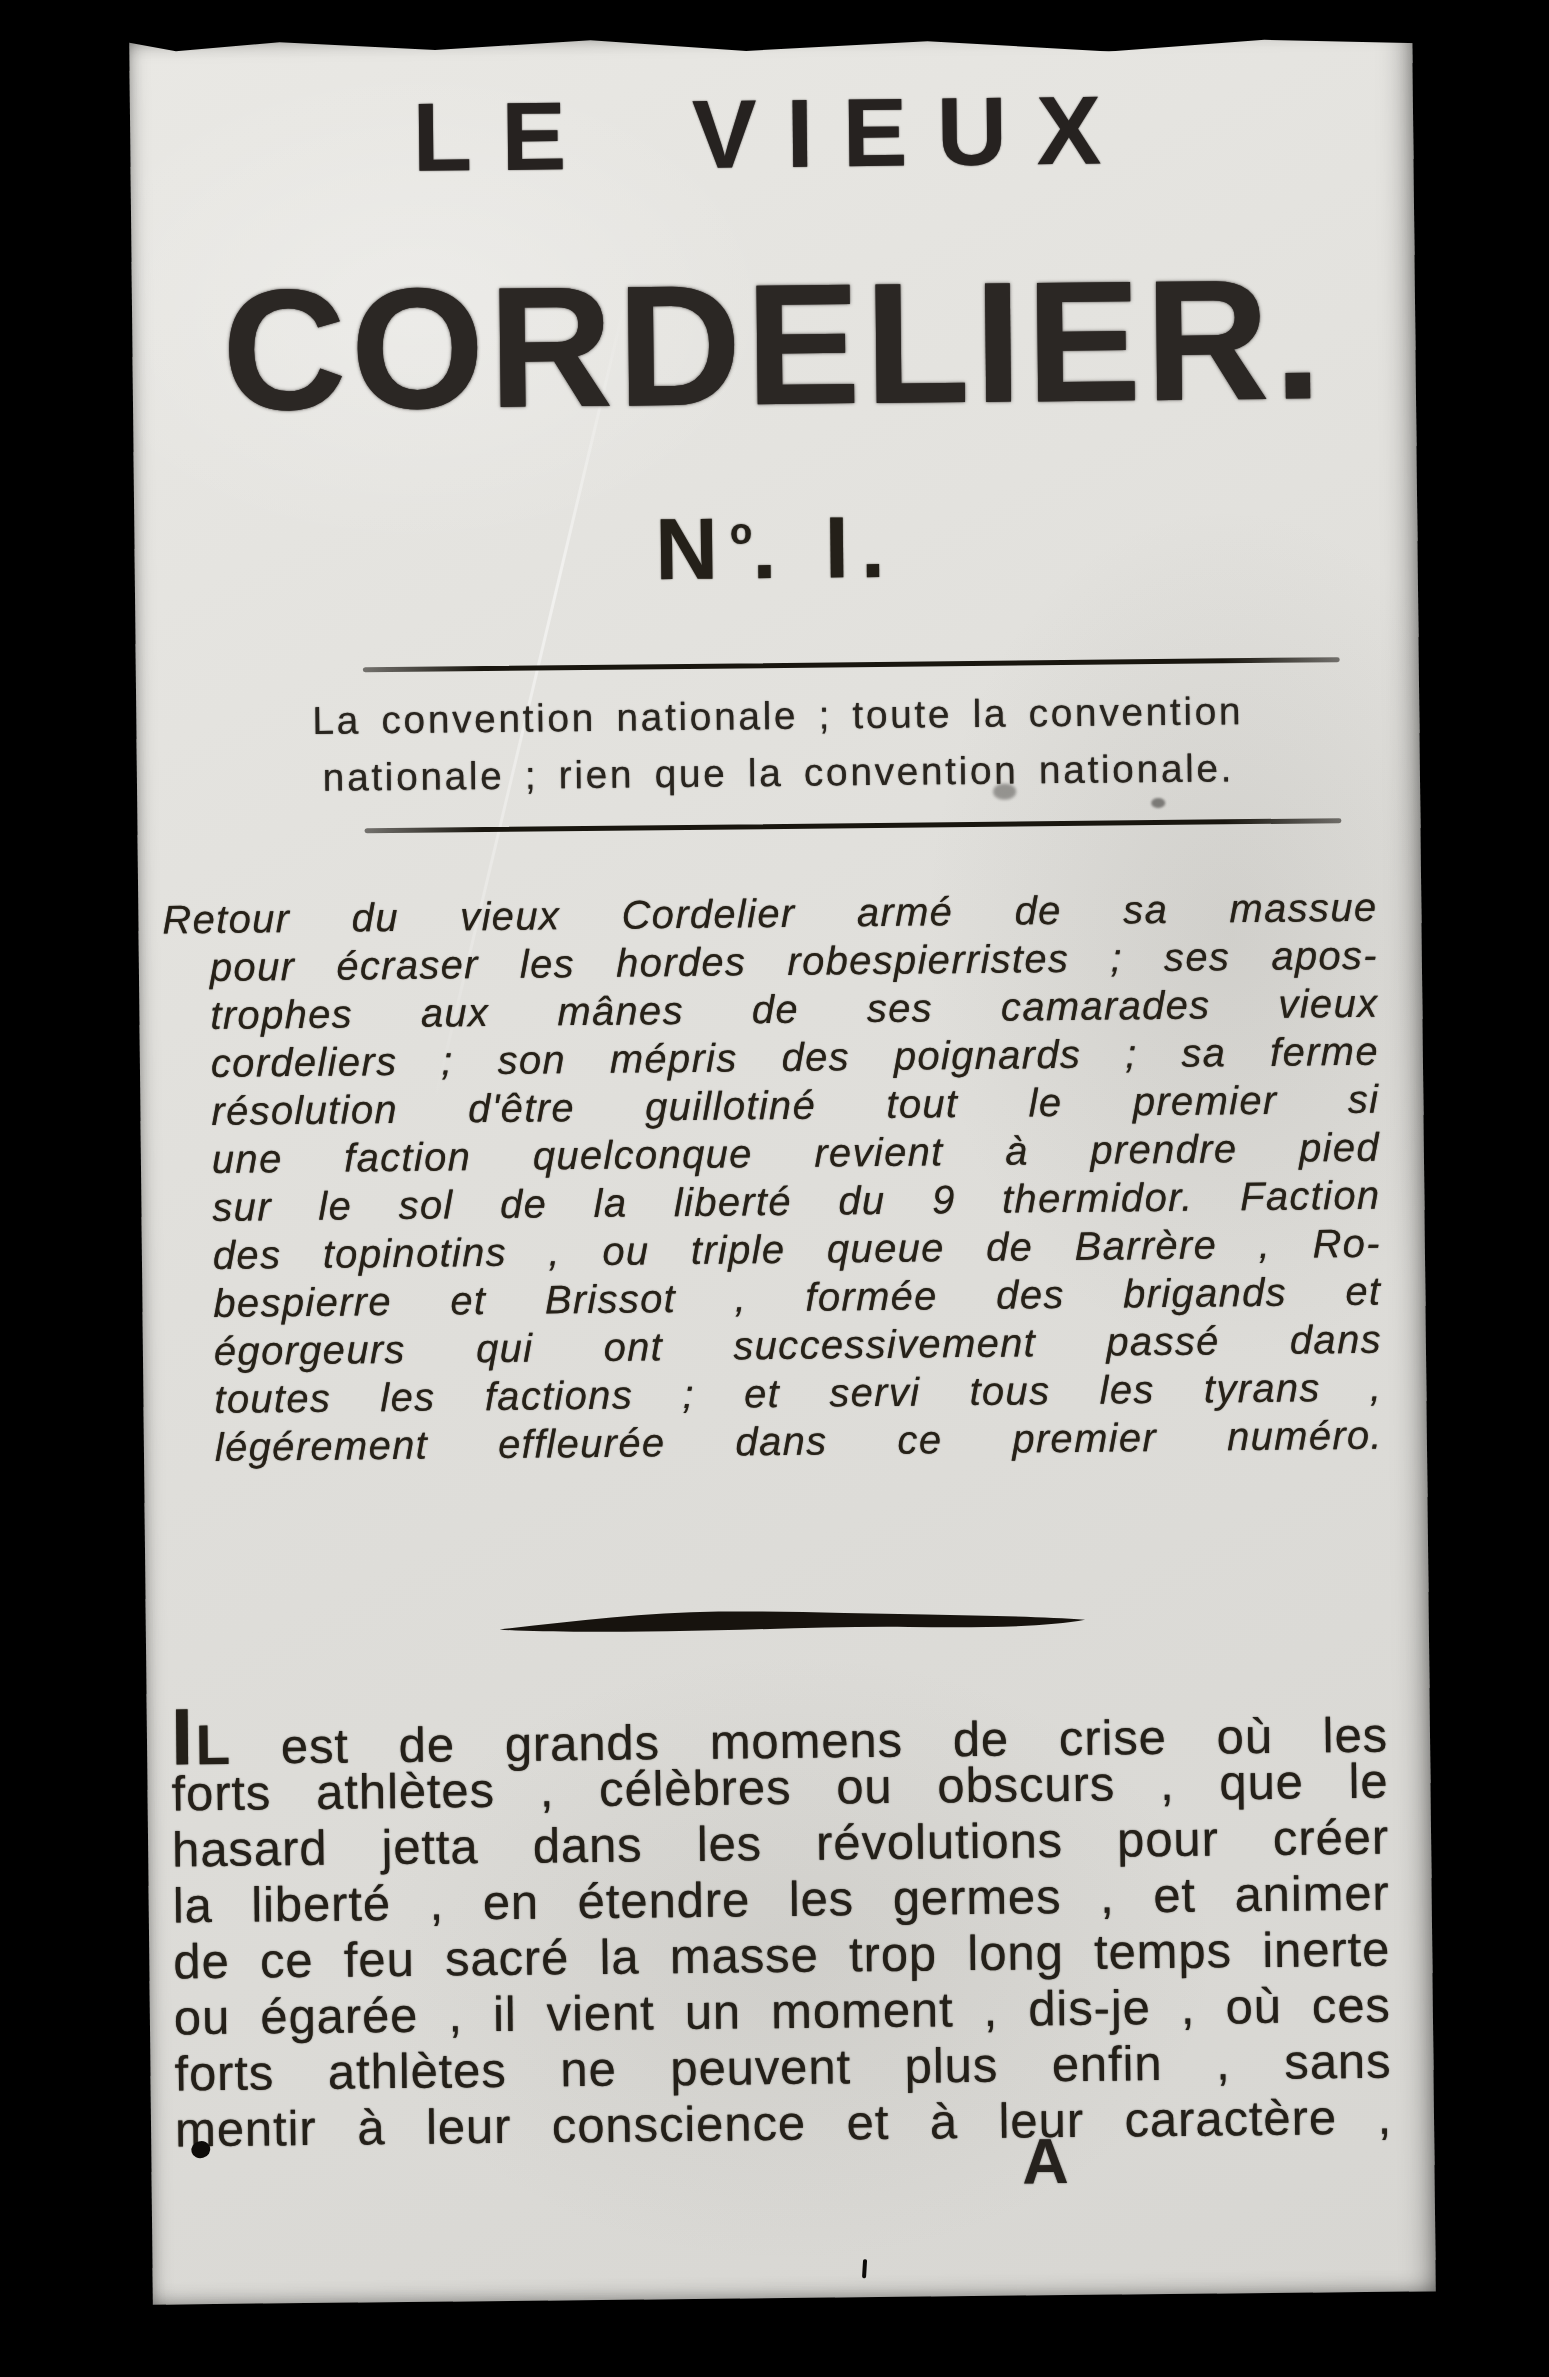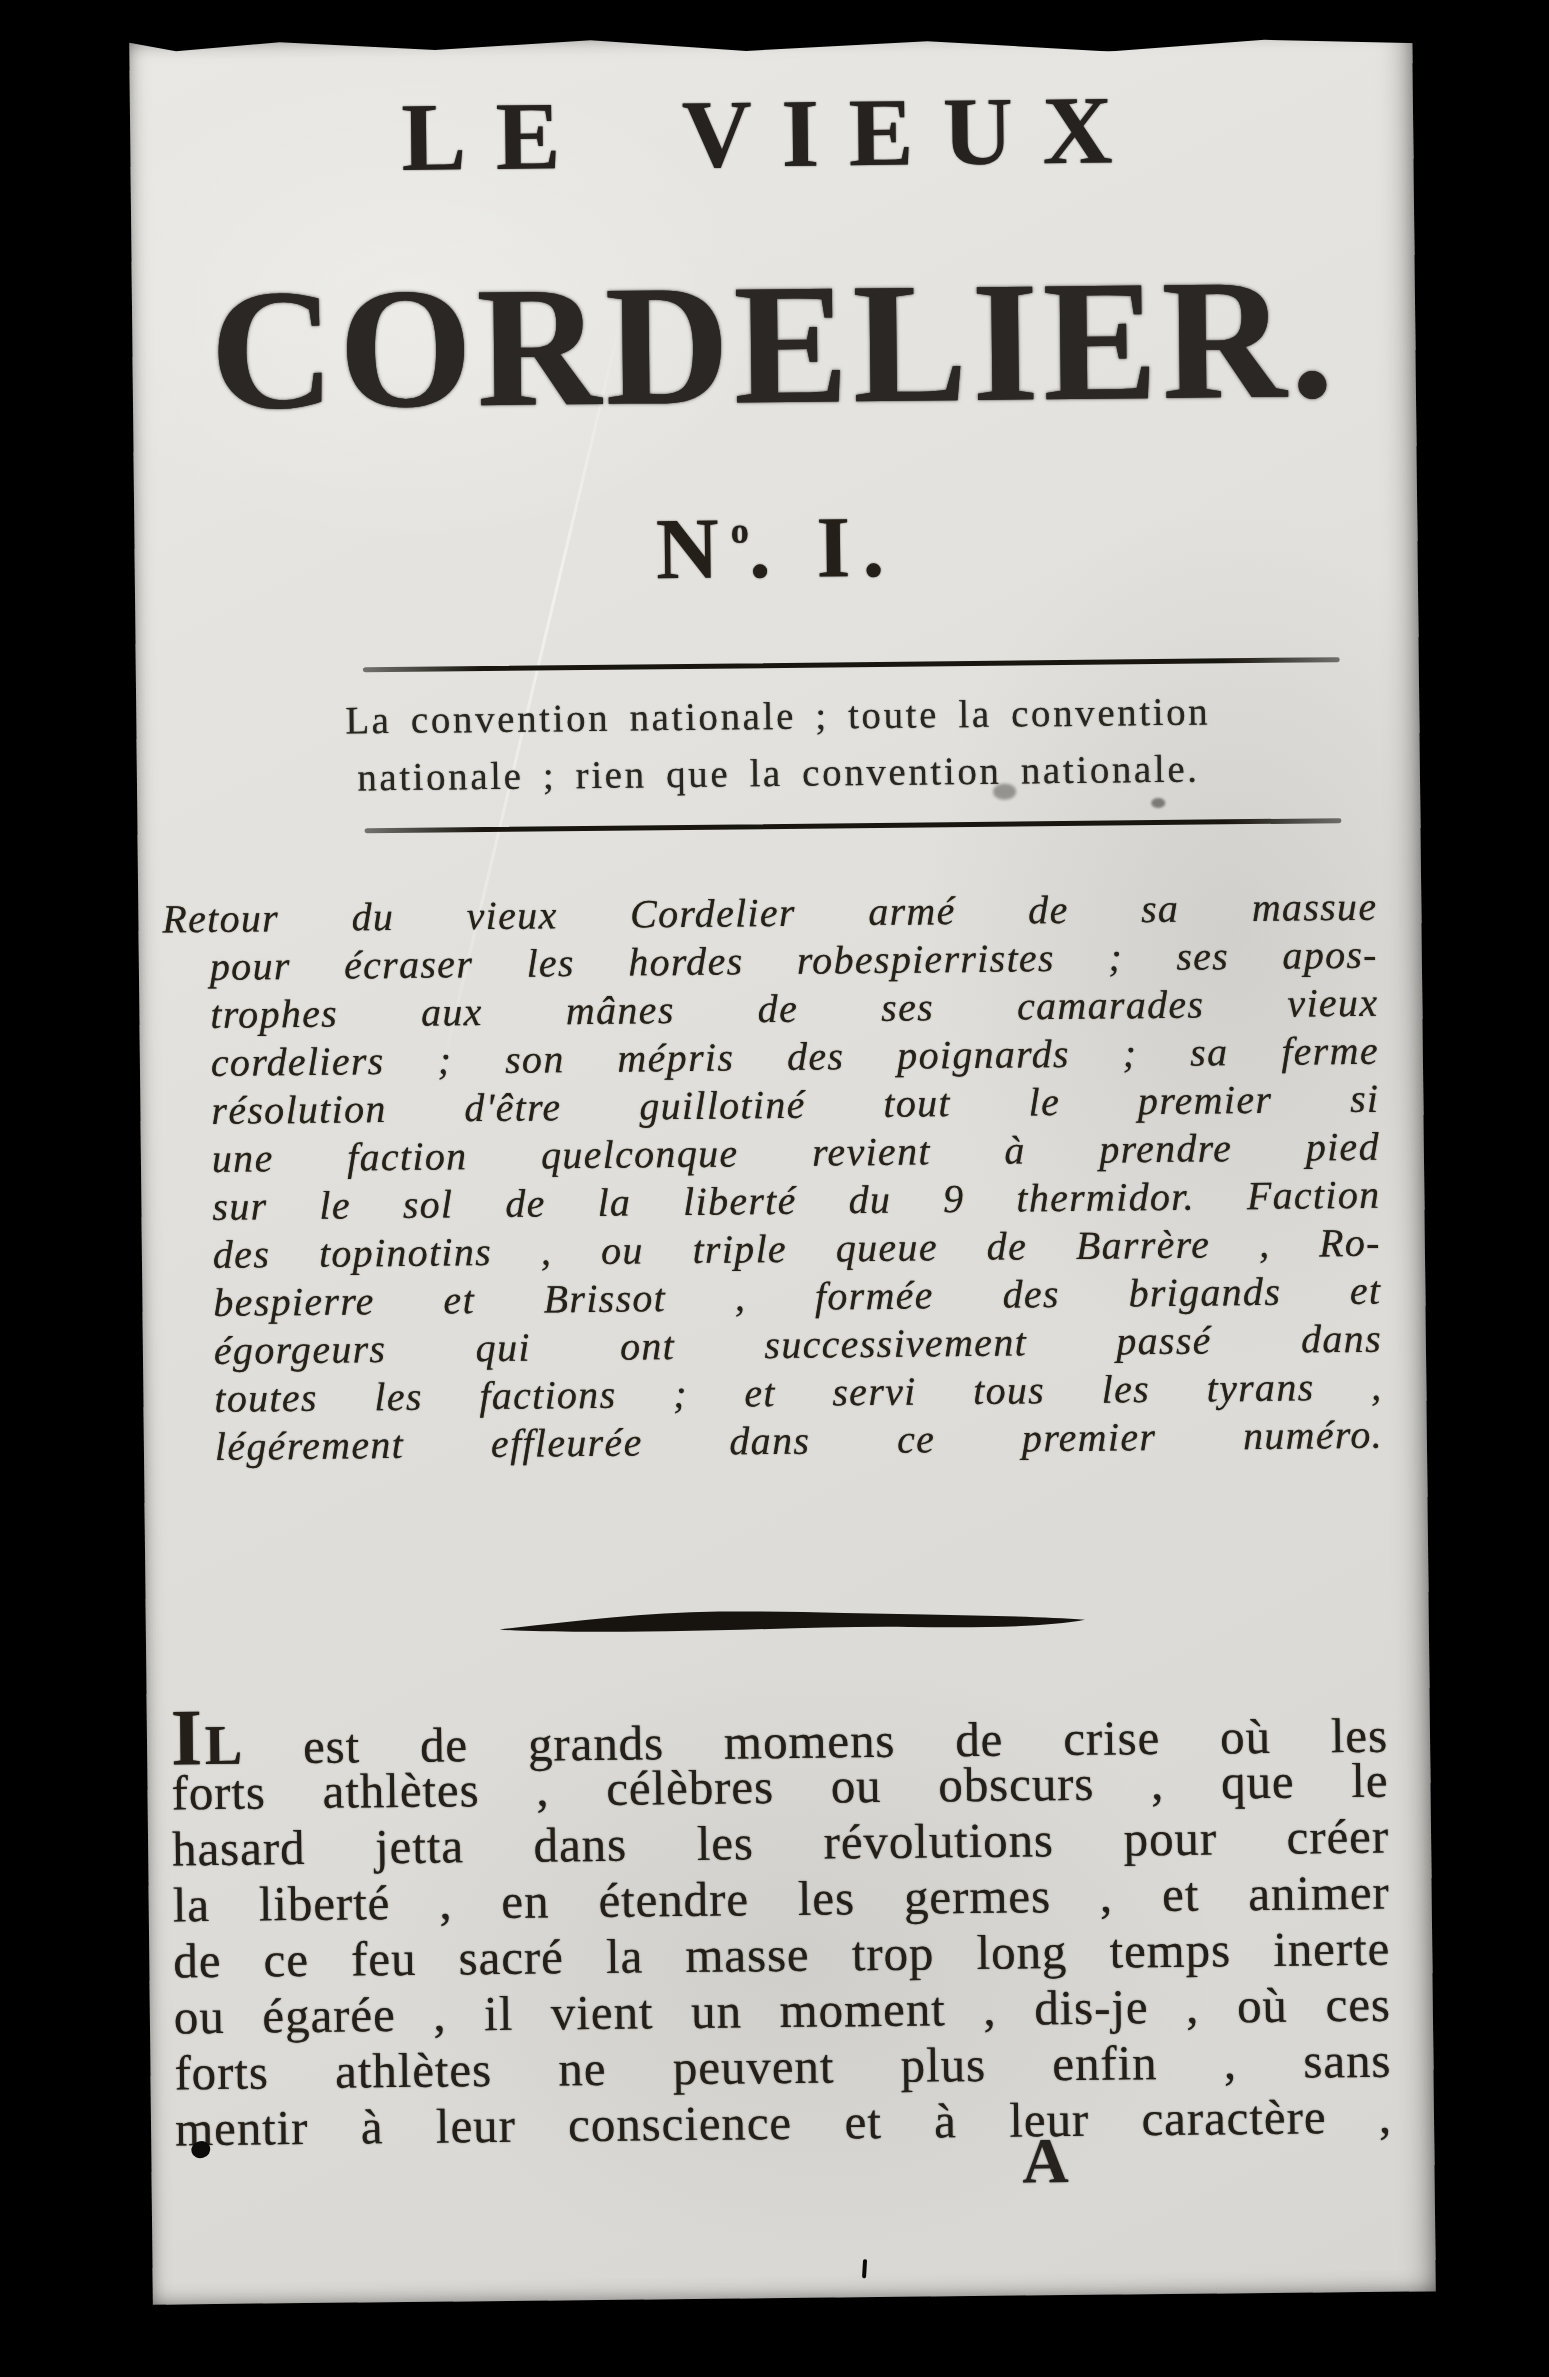--- a/index.html
+++ b/index.html
@@ -1,21 +1,21 @@
 <!DOCTYPE html>
 <html style="font-size:14px"><head>
 <meta charset="utf-8">
 <style>
   html,body{margin:0;padding:0;background:#000;}
   .stage{
     position:relative;
     width:1549px;height:2377px;
     background:#000;
     overflow:hidden;
-    font-family:Liberation Serif, serif;
+    font-family:Liberation Sans, sans-serif;
   }
   .paper{
     position:absolute;
     left:141px;top:31px;
     width:1283px;height:2267px;
     background:
       radial-gradient(ellipse 521px 347px at 22% 12%, rgba(255,255,255,.25), rgba(255,255,255,0) 70%),
       radial-gradient(ellipse 434px 608px at 85% 40%, rgba(120,118,112,.14), rgba(0,0,0,0) 70%),
       radial-gradient(ellipse 608px 434px at 50% 85%, rgba(130,128,122,.12), rgba(0,0,0,0) 70%),
       linear-gradient(155deg,#e9e8e4 0%,#e0dfdb 45%,#d7d6d2 100%);

